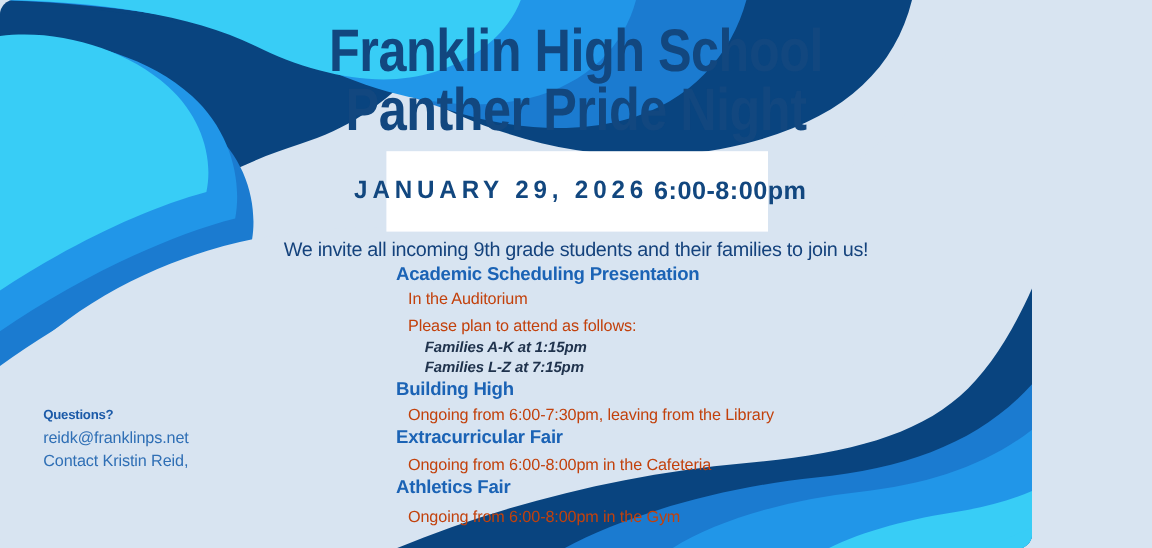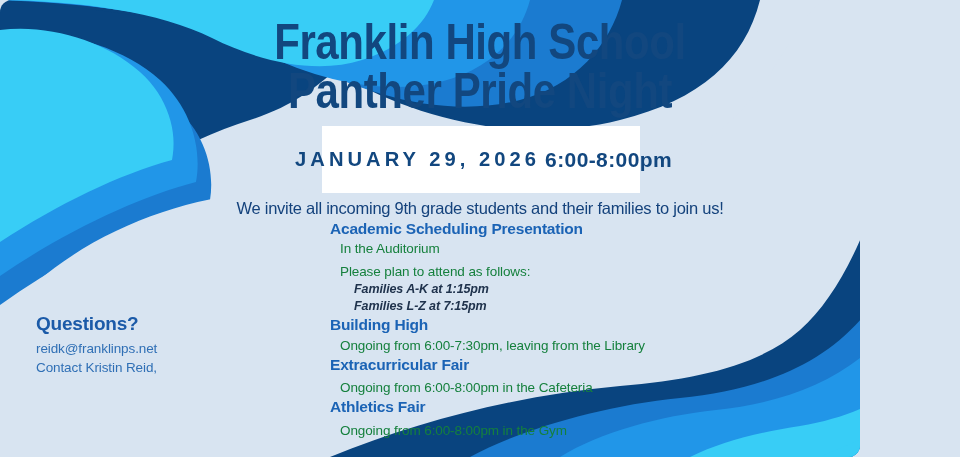--- a/index.html
+++ b/index.html
@@ -108,21 +108,21 @@
   .sect-head {
     font-size: 15.5px;
     font-weight: bold;
     color: #1b63b5;
     line-height: 1.32;
     letter-spacing: -0.2px;
     white-space: nowrap;
   }
   .sect-sub {
     font-size: 13.5px;
-    color: #15803d;
+    color: #c2410c;
     line-height: 1.42;
     padding-left: 10px;
     letter-spacing: -0.1px;
     white-space: nowrap;
   }
   .sect-sub-em {
     font-size: 12.5px;
     font-weight: bold;
     font-style: italic;
     color: #20334d;
@@ -133,25 +133,26 @@
   }
   .gap-sm { height: 3px; }
   
   .questions {
     position: absolute;
     left: 36px;
     top: 310px;
     width: 230px;
   }
   .q-head {
-    font-size: 19px;
+    font-size: 11px;
     font-weight: bold;
     color: #1b5aa8;
     line-height: 1.5;
     letter-spacing: -0.2px;
+    margin-top: 28px;
   }
   .q-line {
     font-size: 13.5px;
     color: #2f6fb5;
     line-height: 1.45;
     letter-spacing: -0.1px;
     white-space: nowrap;
   }
 </style>
 </head>

